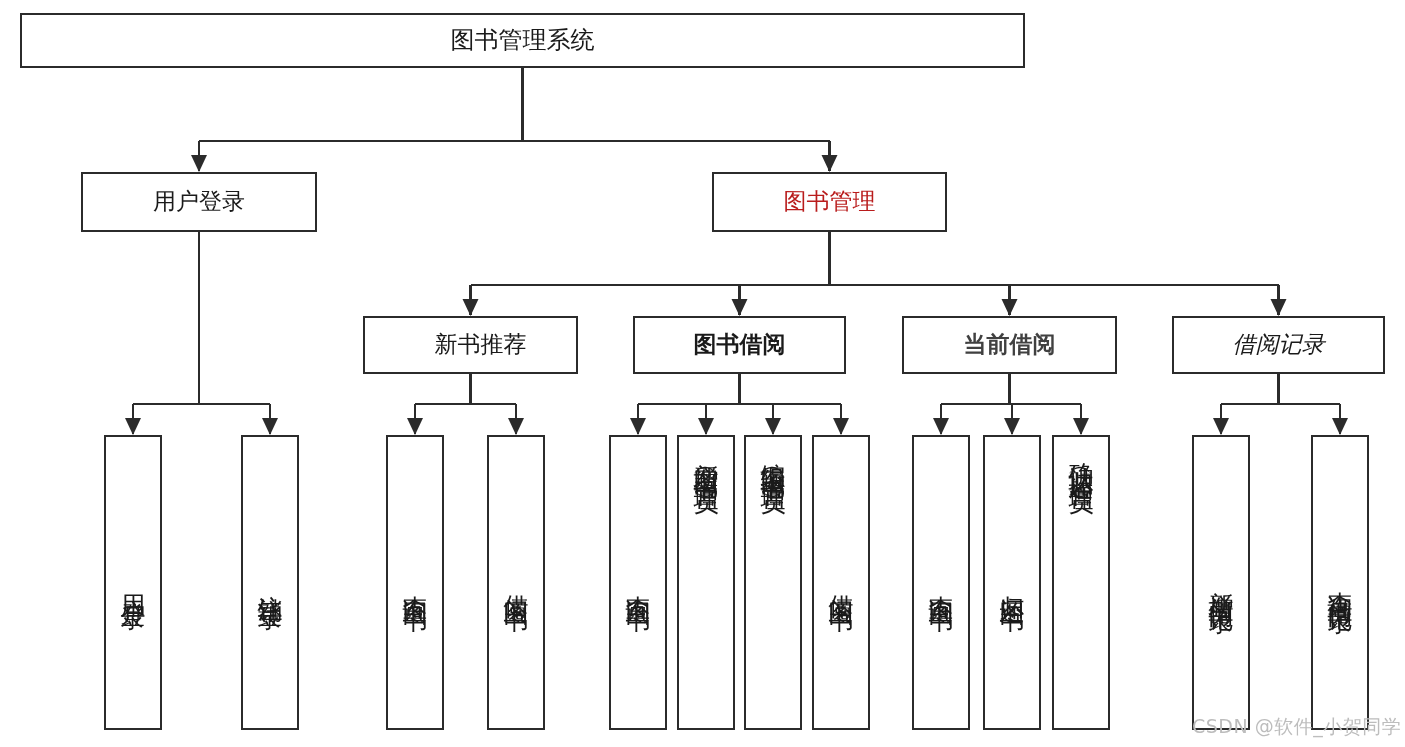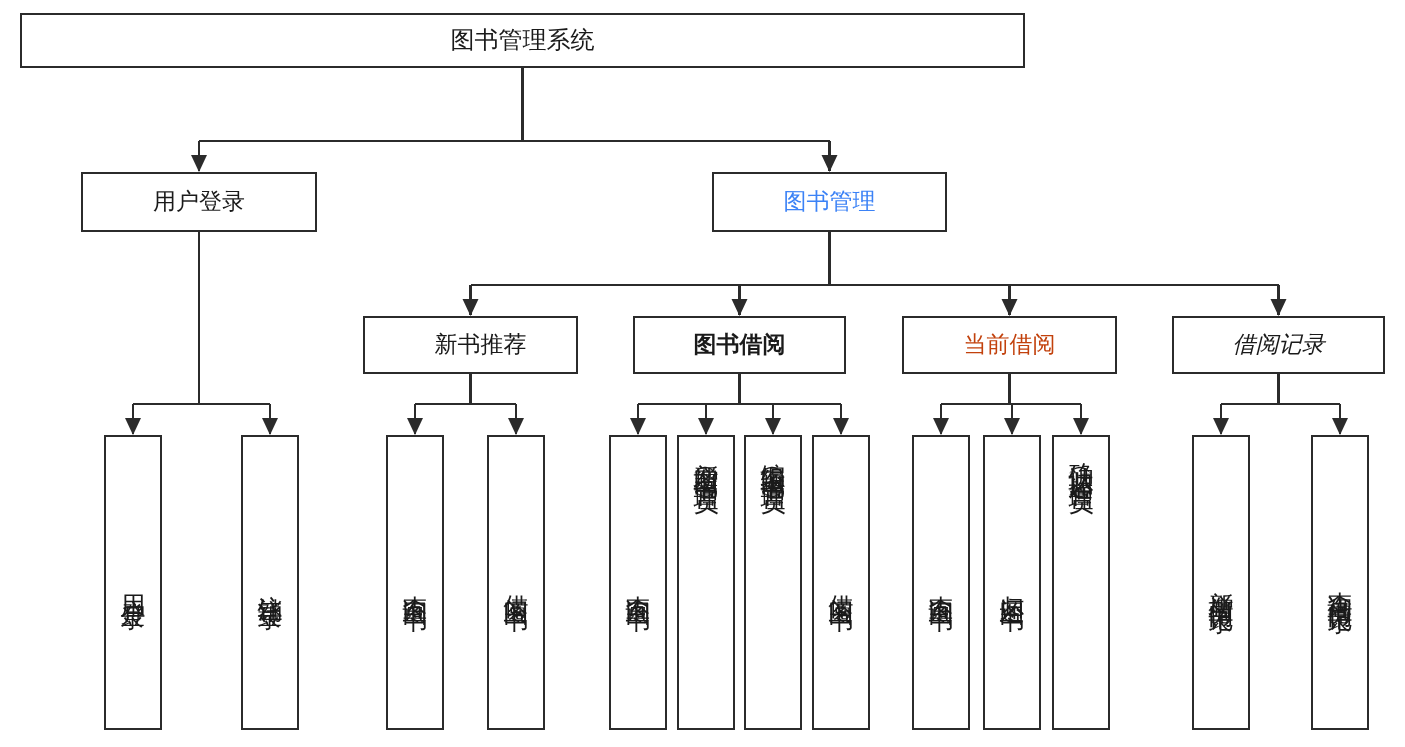--- a/index.html
+++ b/index.html
@@ -135,30 +135,30 @@
       <polygon points="1332,418 1348,418 1340,435" fill="#2b2b2b"></polygon>
     </svg>
   <div id="node-layer">
       <div class="node horiz root" style="left: 20px; top: 13px; width: 1005px; height: 55px; border-color: rgb(43, 43, 43); background: rgb(255, 255, 255);">
         <span class="node-label" style="color: rgb(26, 26, 26);">图书管理系统</span>
       </div>
       <div class="node horiz" style="left: 81px; top: 172px; width: 236px; height: 60px; border-color: rgb(43, 43, 43); background: rgb(255, 255, 255);">
         <span class="node-label" style="color: rgb(26, 26, 26);">用户登录</span>
       </div>
       <div class="node horiz" style="left: 712px; top: 172px; width: 235px; height: 60px; border-color: rgb(43, 43, 43); background: rgb(255, 255, 255);">
-        <span class="node-label" style="color: #3b82f6;">图书管理</span>
+        <span class="node-label" style="color: #b91c1c;">图书管理</span>
       </div>
       <div class="node horiz" style="left: 363px; top: 316px; width: 215px; height: 58px; border-color: rgb(43, 43, 43); background: rgb(255, 255, 255); padding-left: 20px;">
         <span class="node-label" style="color: rgb(26, 26, 26);">新书推荐</span>
       </div>
       <div class="node horiz" style="left: 633px; top: 316px; width: 213px; height: 58px; border-color: rgb(43, 43, 43); background: rgb(255, 255, 255); font-weight: bold;">
         <span class="node-label" style="color: rgb(26, 26, 26);">图书借阅</span>
       </div>
       <div class="node horiz" style="left: 902px; top: 316px; width: 215px; height: 58px; border-color: rgb(43, 43, 43); background: rgb(255, 255, 255);">
-        <span class="node-label" style="color: #c2410c;">当前借阅</span>
+        <span class="node-label" style="color: #404040; font-weight: bold;">当前借阅</span>
       </div>
       <div class="node horiz" style="left: 1172px; top: 316px; width: 213px; height: 58px; border-color: rgb(43, 43, 43); background: rgb(255, 255, 255); font-style: italic;">
         <span class="node-label" style="color: rgb(26, 26, 26);">借阅记录</span>
       </div>
       <div class="node vert centered" style="left: 104px; top: 435px; width: 58px; height: 295px; border-color: rgb(43, 43, 43); background: rgb(255, 255, 255);">
         <span class="node-label" style="color: rgb(26, 26, 26);">用户登录</span>
       </div>
       <div class="node vert centered" style="left: 241px; top: 435px; width: 58px; height: 295px; border-color: rgb(43, 43, 43); background: rgb(255, 255, 255);">
         <span class="node-label" style="color: rgb(26, 26, 26);">注销登录</span>
       </div>
@@ -189,13 +189,14 @@
       <div class="node vert" style="left: 1052px; top: 435px; width: 58px; height: 295px; border-color: rgb(43, 43, 43); background: rgb(255, 255, 255);">
         <span class="node-label" style="color: rgb(26, 26, 26);">确认归还（管理员）</span>
       </div>
       <div class="node vert centered" style="left: 1192px; top: 435px; width: 58px; height: 295px; border-color: rgb(43, 43, 43); background: rgb(255, 255, 255);">
         <span class="node-label" style="color: rgb(26, 26, 26);">新增借阅记录</span>
       </div>
       <div class="node vert centered" style="left: 1311px; top: 435px; width: 58px; height: 295px; border-color: rgb(43, 43, 43); background: rgb(255, 255, 255);">
         <span class="node-label" style="color: rgb(26, 26, 26);">查询借阅记录</span>
       </div>
     </div>
+  <div class="watermark" style="left: 1192px; top: 714px; color: rgb(189, 189, 189);">CSDN @软件_小贺同学</div>
 </div>
 
 </body></html>

